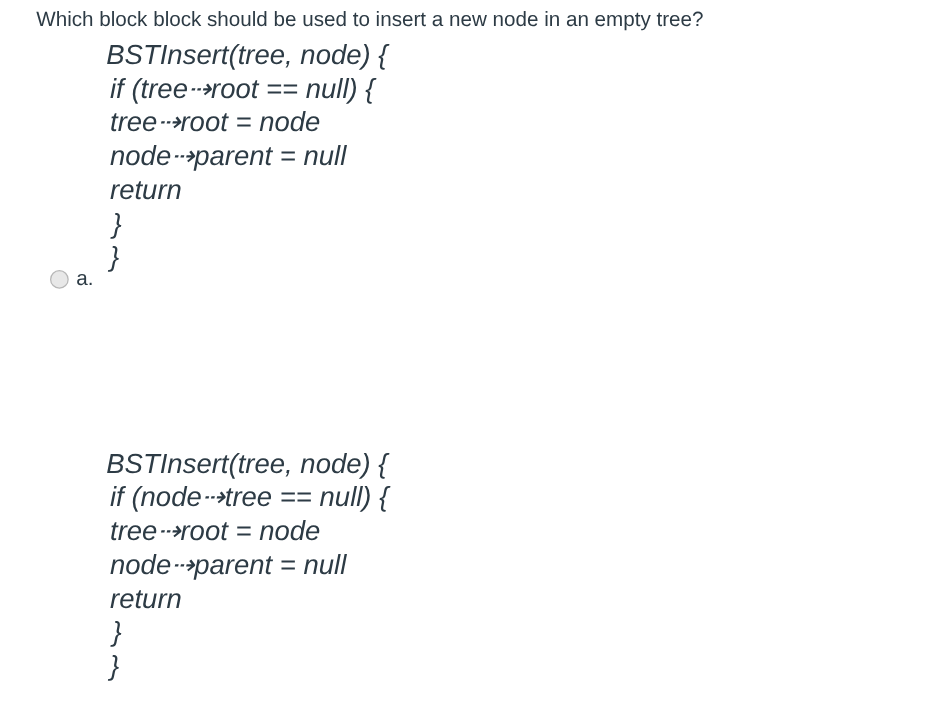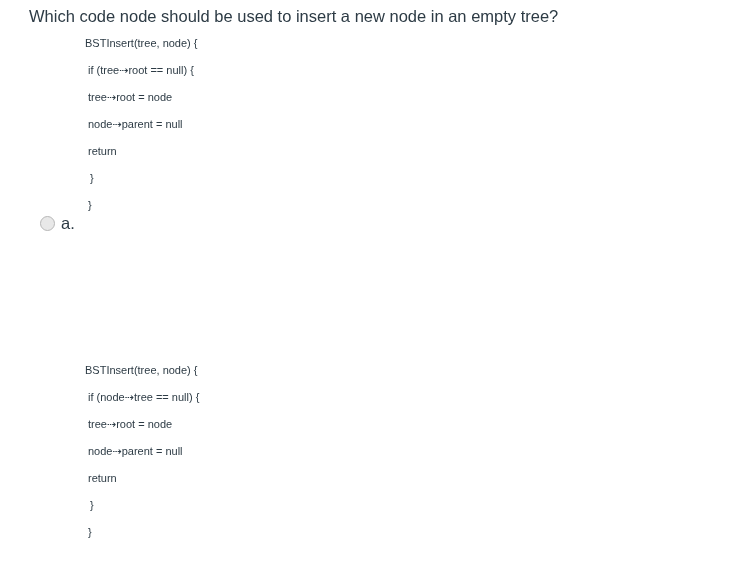--- a/index.html
+++ b/index.html
@@ -66,33 +66,34 @@
     white-space: nowrap;
   }
 
   
   .code-block {
     position: absolute;
     left: 85px;
     top: 0;
   }
   .code-line {
-    font-size: 11px;
+    font-size: 22px;
     line-height: 27px;
     height: 27px;
     color: #2d3b45;
     white-space: pre;
+    font-style: italic;
   }
   .code-line.indent-1 { padding-left: 3px; }
   .code-line.indent-2 { padding-left: 5px; }
 </style>
 </head>
 <body>
 
-<div class="question-stem">Which code node should be used to insert a new node in an empty tree?</div>
+<div class="question-stem">Which block block should be used to insert a new node in an empty tree?</div>
 
 <div class="answer answer-a">
 
   <div class="choice-marker">
     <span class="radio"></span>
     <span class="choice-letter">a.</span>
   </div>
 
   <div class="code-block">
     <div class="code-line">BSTInsert(tree, node) {</div>

